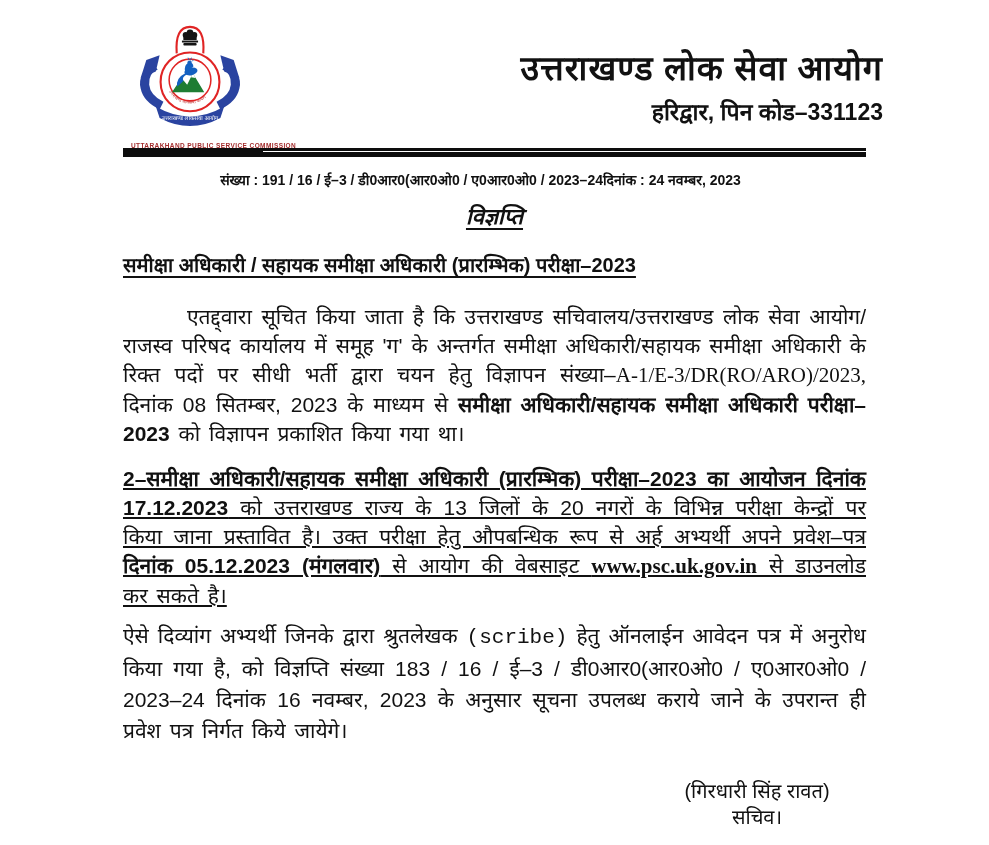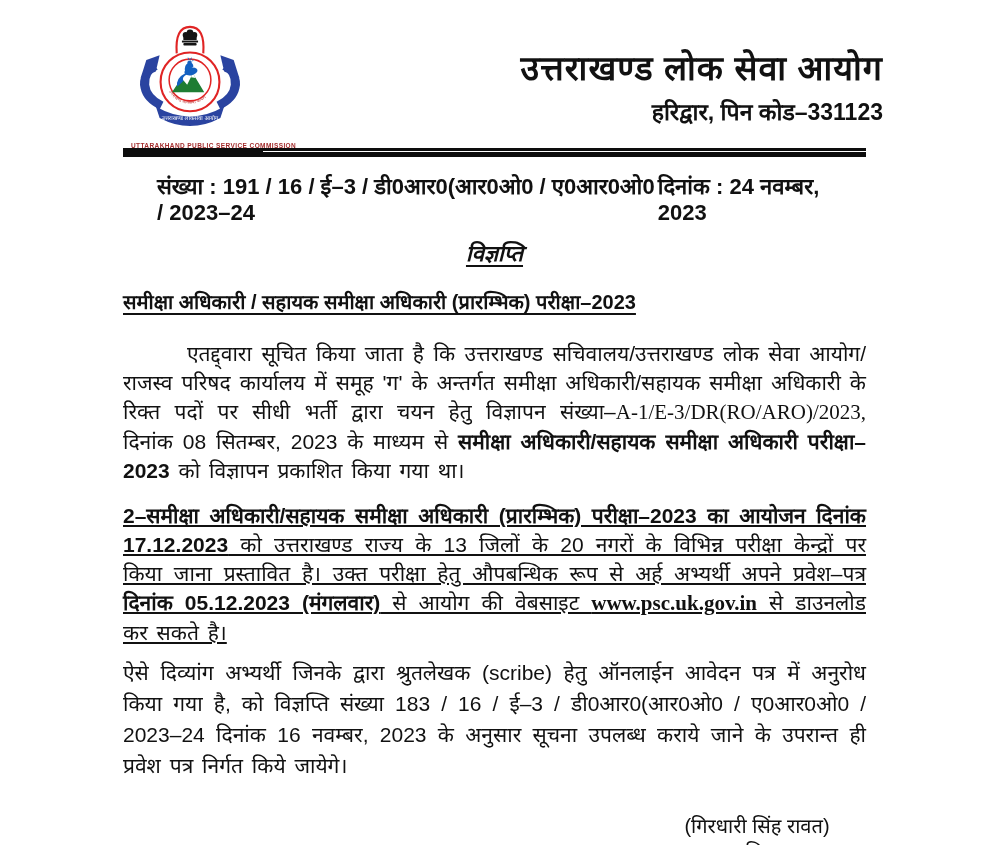--- a/index.html
+++ b/index.html
@@ -13,36 +13,36 @@
   .logo-caption { margin-top:2px; font-size:6.5px; letter-spacing:.4px; color:#a32c2c;
     font-weight:bold; white-space:nowrap; }
   .head-text { position:absolute; left:123px; top:48px; width:760px; text-align:right; }
   .org-name { font-size:34px; font-weight:bold; letter-spacing:1px; line-height:40px; }
   .org-loc  { font-size:23px; font-weight:bold; margin-top:7px; }
   
   .divider { position:absolute; left:123px; top:148px; width:743px; height:9px; background:#0d0d0d; }
   .divider-gap { position:absolute; left:140px; right:0; top:2.5px; height:1.8px; background:#ffffff; }
   
   .content { position:absolute; left:123px; top:170px; width:743px; }
-  .ref-row { display:flex; justify-content:flex-start; font-size:22px; font-weight:bold;margin-left:34px; }
+  .ref-row { display:flex; justify-content:center; font-size:14px; font-weight:bold; }
   .ref-date { padding-right:28px; }
   .notice-title { text-align:center; margin-top:11px; }
   .notice-title span { font-size:22px; font-weight:bold; text-decoration:underline;
     text-underline-offset:4px;font-style:italic; }
   .notice-subject { margin-top:21px; }
   .notice-subject span { font-size:20px; font-weight:bold; text-decoration:underline;
     text-underline-offset:4px; }
   p.body-para { font-size:21px; line-height:29px; text-align:justify; margin:0;
     word-spacing:3px; }
   p.p1 { margin-top:24px; text-indent:64px; }
   p.p2 { margin-top:16px;text-decoration:underline; }
   p.p3 { margin-top:10px; line-height:31px; }
   .b { font-weight:bold; }
   .lat-serif { font-family:"Liberation Serif","DejaVu Serif",serif; }
-  .lat-sans { font-family:Liberation Sans, sans-serif;margin-top:48px; }
+  .lat-sans { font-family:Liberation Mono, monospace;margin-top:48px; }
   
   .sig { margin-top:32px; margin-left:auto; margin-right:4px; width:210px;
     text-align:center; font-size:20px; line-height:26px; }
   .sig-sd { font-family:"DejaVu Sans","Liberation Sans",sans-serif; }
   .sig-name, .sig-desg { font-weight:normal; }
 </style>
 </head>
 <body>
 
 <div class="page">

